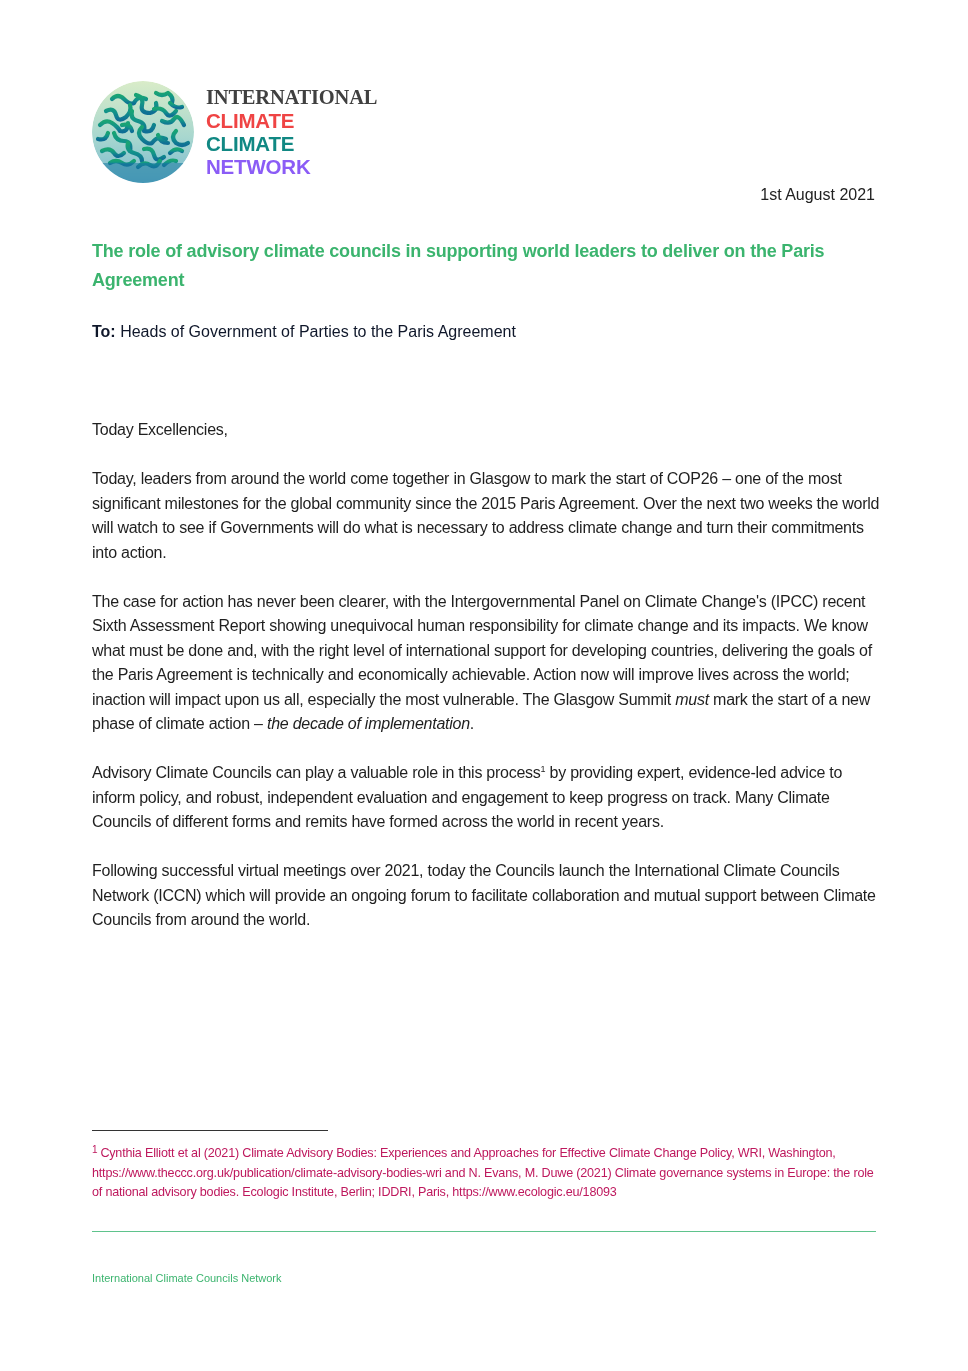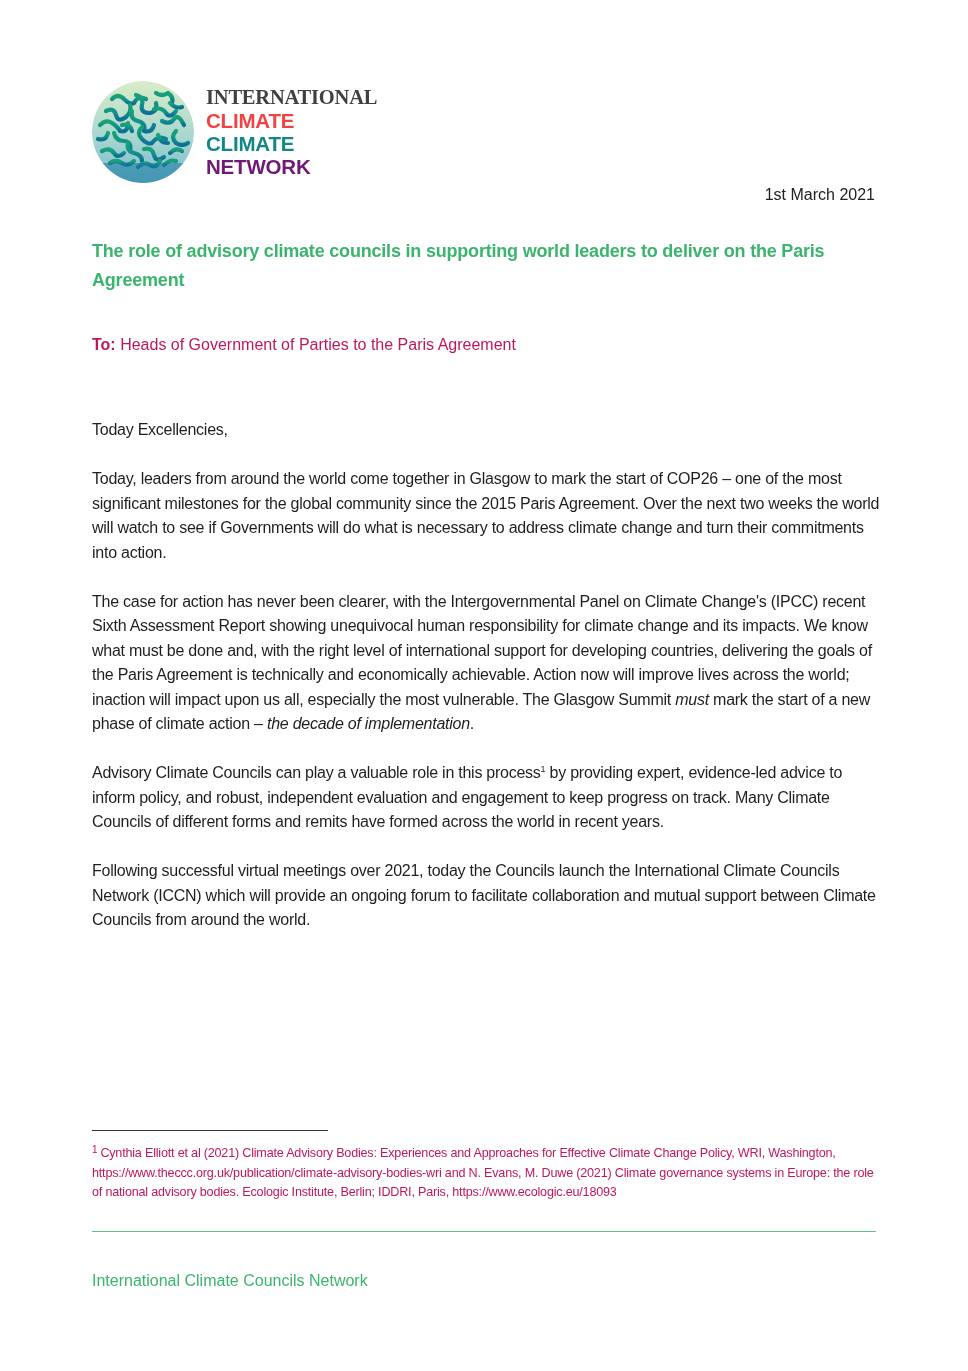--- a/index.html
+++ b/index.html
@@ -22,37 +22,37 @@
       margin-left: 12px;
       font-weight: 700;
       font-size: 20.5px;
       line-height: 23px;
       letter-spacing: -0.2px;
     }
     .logo-text div { white-space: nowrap; }
     .lt1 { color: #404040; font-family: Liberation Serif, serif; }
     .lt2 { color: #ef4444; }
     .lt3 { color: #118883; }
-    .lt4 { color: #701a75; }
+    .lt4 { color: #8b5cf6; }
 
     .date {
       position: absolute; right: 93px; top: 186px;
       font-size: 16px; color: #222;
     }
 
     .title {
       position: absolute; left: 92px; top: 237px; width: 790px;
       font-size: 18px; font-weight: 700; line-height: 29px;
       color: #3bb46e;
       letter-spacing: -0.2px;
     }
 
     .recipients {
       position: absolute; left: 92px; top: 320px; width: 790px;
-      font-size: 16px; line-height: 24.5px; color: #be185d; margin-top: 13px;
+      font-size: 16px; line-height: 24.5px; color: #0f172a;
     }
     .recipients b { font-weight: 700; }
 
     .body-text {
       position: absolute; left: 92px; top: 418px; width: 790px;
       font-size: 16px; line-height: 24.5px; color: #1f1f1f;
       letter-spacing: -0.25px;
     }
     .body-text p { margin-bottom: 24.5px; }
     .body-text sup { font-size: 9px; vertical-align: super; line-height: 0; }
@@ -67,21 +67,21 @@
       letter-spacing: -0.2px;
     }
     .footnote sup { font-size: 10px; vertical-align: 4px; line-height: 0; margin-right: 3px; }
 
     .footer-rule {
       position: absolute; left: 92px; top: 1231px; width: 784px; height: 0;
       border-top: 1.5px solid #5fc38c;
     }
     .footer-text {
       position: absolute; left: 92px; top: 1272px;
-      font-size: 16px; color: #3bb46e;
+      font-size: 11px; color: #3bb46e;
     }
   </style>
 </head>
 <body>
 
 <div class="page">
 
   <div class="logo">
     <div class="logo-mark">
       <svg viewBox="0 0 102 102" xmlns="http://www.w3.org/2000/svg">
@@ -126,21 +126,21 @@
       </svg>
     </div>
     <div class="logo-text">
       <div class="lt1">INTERNATIONAL</div>
       <div class="lt2">CLIMATE</div>
       <div class="lt3">CLIMATE</div>
       <div class="lt4">NETWORK</div>
     </div>
   </div>
 
-  <div class="date">1st March 2021</div>
+  <div class="date">1st August 2021</div>
 
   <h1 class="title">The role of advisory climate councils in supporting world leaders to deliver on the Paris Agreement</h1>
 
   <div class="recipients">
     <div><b>To:</b><span> Heads of Government of Parties to the Paris Agreement</span></div>
   </div>
 
   <div class="body-text">
     <p>Today Excellencies,</p>
     <p>Today, leaders from around the world come together in Glasgow to mark the start of COP26 – one of the most significant milestones for the global community since the 2015 Paris Agreement. Over the next two weeks the world will watch to see if Governments will do what is necessary to address climate change and turn their commitments into action.</p>

